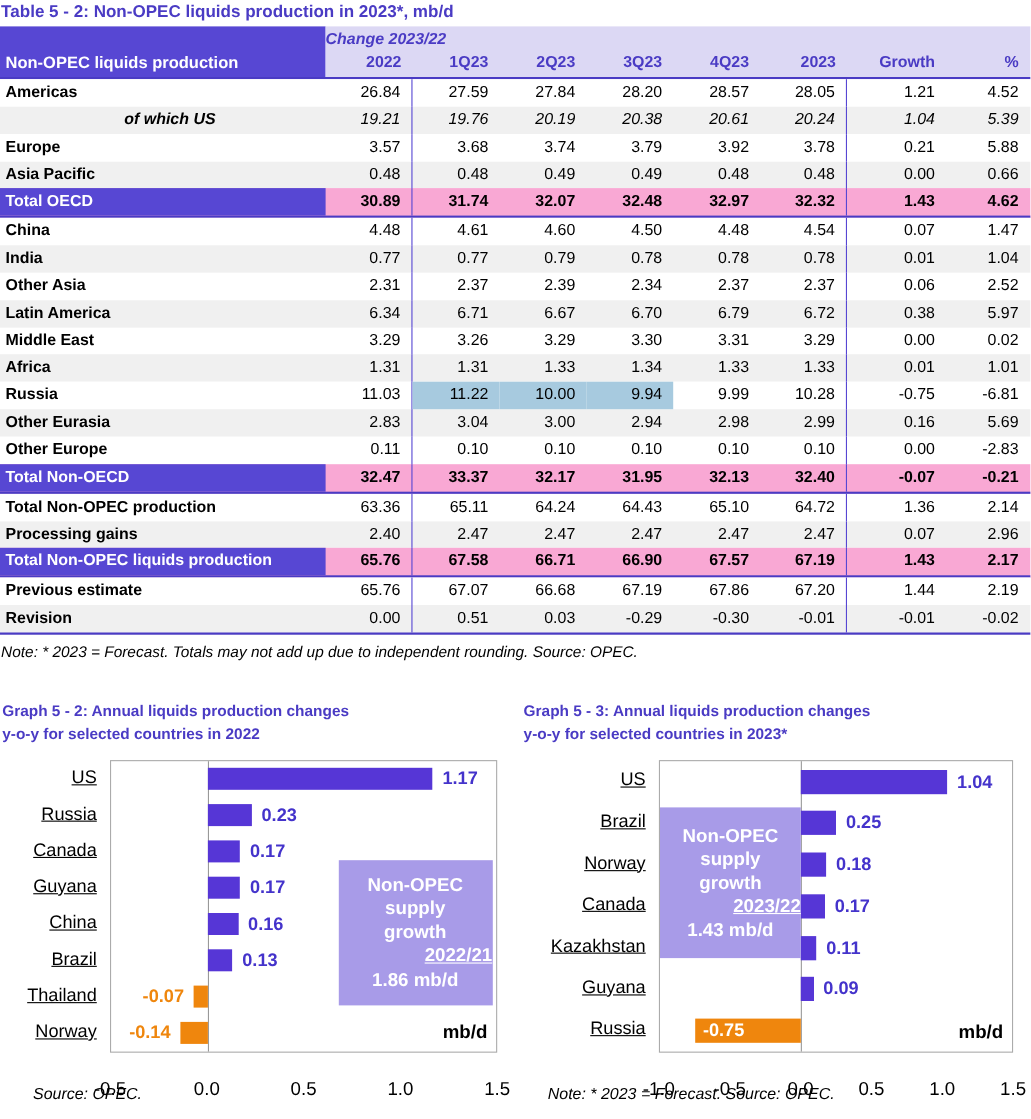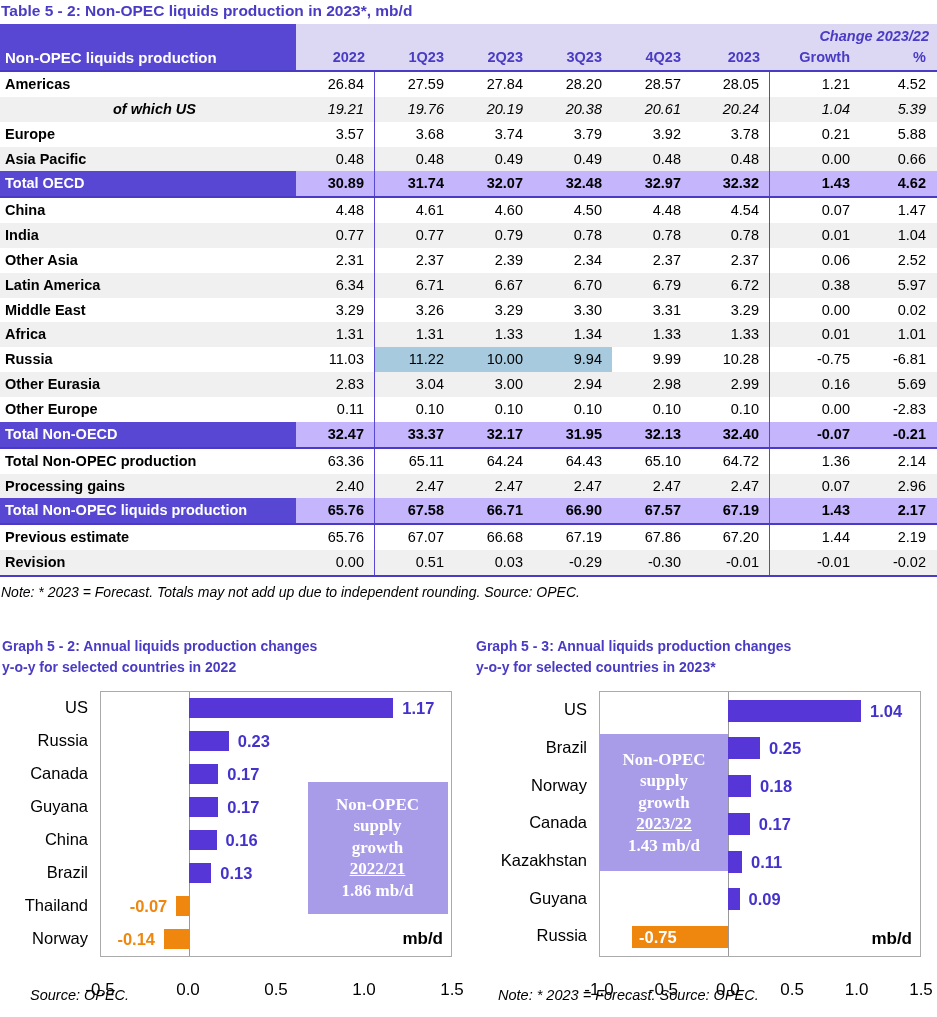--- a/index.html
+++ b/index.html
@@ -4,61 +4,61 @@
 <style>
   html,body{margin:0;padding:0;background:#fff;}
   .page{width:937px;min-height:1017px;background:#fff;font-family:"Liberation Sans",sans-serif;color:#000;overflow:hidden;}
 
   
   .table-title{font-size:15.5px;font-weight:bold;color:#4A3BC4;margin:2px 0 4px 1px;}
   .thead{display:flex;height:46px;border-bottom:2px solid #4A3BC4;}
   .thead-left{width:296px;background:#5747D3;color:#fff;font-weight:bold;font-size:15px;
               display:flex;align-items:flex-end;padding:0 0 4px 5px;box-sizing:border-box;}
   .thead-right{flex:1;background:#DCD8F4;}
-  .change-row{height:22px;line-height:25px;text-align:right;padding-right:8px;font-style:italic;
+  .change-row{height:22px;line-height:25px;padding-right:8px;font-style:italic;
               font-weight:bold;color:#4A3BC4;font-size:14.5px;}
   .cols-row{display:grid;grid-template-columns:79px 79px 79px 79px 79px 79px 90px 76px;height:24px;}
   .colh{text-align:right;padding-right:10px;font-weight:bold;color:#4A3BC4;font-size:14.5px;
         line-height:22px;box-sizing:border-box;}
   .trow{display:grid;grid-template-columns:296px 79px 79px 79px 79px 79px 79px 90px 76px;
         height:24.85px;line-height:24.85px;font-size:14.5px;background:#fff;}
   .trow.alt{background:#F0F0F0;}
   .trow.secend{border-bottom:2px solid #4A3BC4;}
   .tcell{box-sizing:border-box;overflow:hidden;white-space:nowrap;}
   .lab{font-weight:bold;padding-left:5px;}
   .trow.it .tcell{font-style:italic;}
   .trow.it .num{font-weight:normal;}
   .trow.it .lab{padding-left:13px;text-align:center;}
   .num{text-align:right;padding-right:10px;}
   .c0,.c5{border-right:1px solid #5747D3;}
-  .trow.total{background:#c4b5fd;font-weight:bold;}
+  .trow.total{background:#f9a8d4;font-weight:bold;}
   .trow.total .lab{background:#5747D3;color:#fff;}
   .hl{background:#A7CADF;}
   .table-note{font-style:italic;font-size:14px;margin:7px 0 0 1px;}
 
   
   .charts{display:flex;margin-top:36px;}
   .chart1{width:452px;margin-right:22px;}
   .chart2{width:463px;}
   .chart-title{font-size:14px;font-weight:bold;color:#4A3BC4;line-height:21px;margin:0 0 13px 2px;}
   .chart-body{display:flex;}
   .ylabels{display:flex;flex-direction:column;height:266px;}
   .chart1 .ylabels{width:100px;}
   .chart2 .ylabels{width:125px;}
   .ylab{display:flex;align-items:center;justify-content:flex-end;padding-right:12px;
-        font-size:16.5px;box-sizing:border-box;}
+        font-size:16.5px;box-sizing:border-box;text-decoration:underline;}
   .plotwrap{flex:1;}
   .chart2 .plotwrap{padding-right:16px;}
   .plotbox{position:relative;height:264px;border:1px solid #ABABAB;background:#fff;}
   .zeroline{position:absolute;top:0;bottom:0;width:1px;background:#999;}
   .bar{position:absolute;}
   .barlbl{position:absolute;font-weight:bold;font-size:16.5px;white-space:nowrap;}
   .ann{position:absolute;background:#A89BE8;color:#fff;font-weight:bold;font-size:17px;
-       display:flex;flex-direction:column;justify-content:center;text-align:center;line-height:21.5px;font-family:Liberation Serif, serif;}
-  .ann .period{text-decoration:underline;}
+       display:flex;flex-direction:column;justify-content:center;text-align:center;line-height:21.5px;}
+  .ann .period{text-decoration:underline;text-align:right;}
   .unit{position:absolute;right:8px;bottom:7px;font-weight:bold;font-size:17px;color:#000;}
   .ticks{position:relative;height:27px;}
   .tick{position:absolute;top:23px;transform:translateX(-50%);font-size:17px;color:#000;}
   .chart-source{font-style:italic;font-size:14.5px;margin-top:3px;}
   .chart1 .chart-source{margin-left:30px;}
   .chart2 .chart-source{margin-left:24px;}
 </style>
 </head>
 <body>
 

